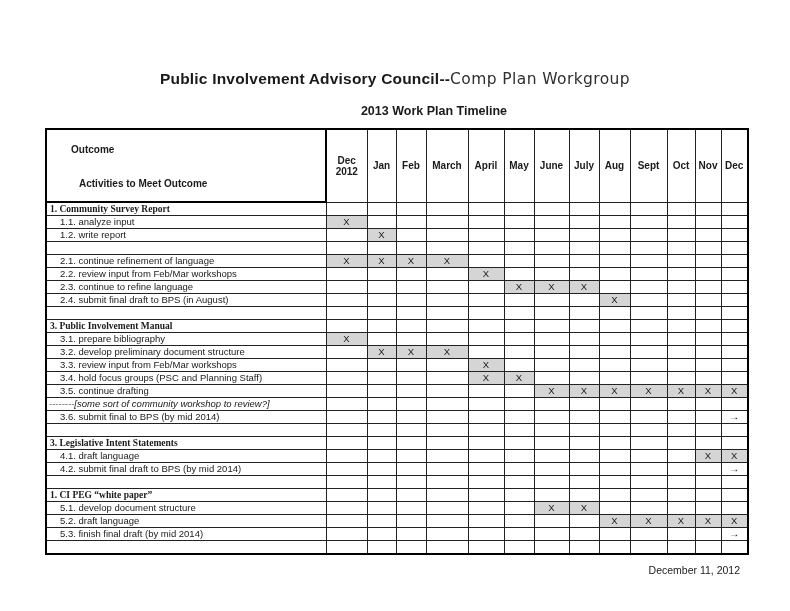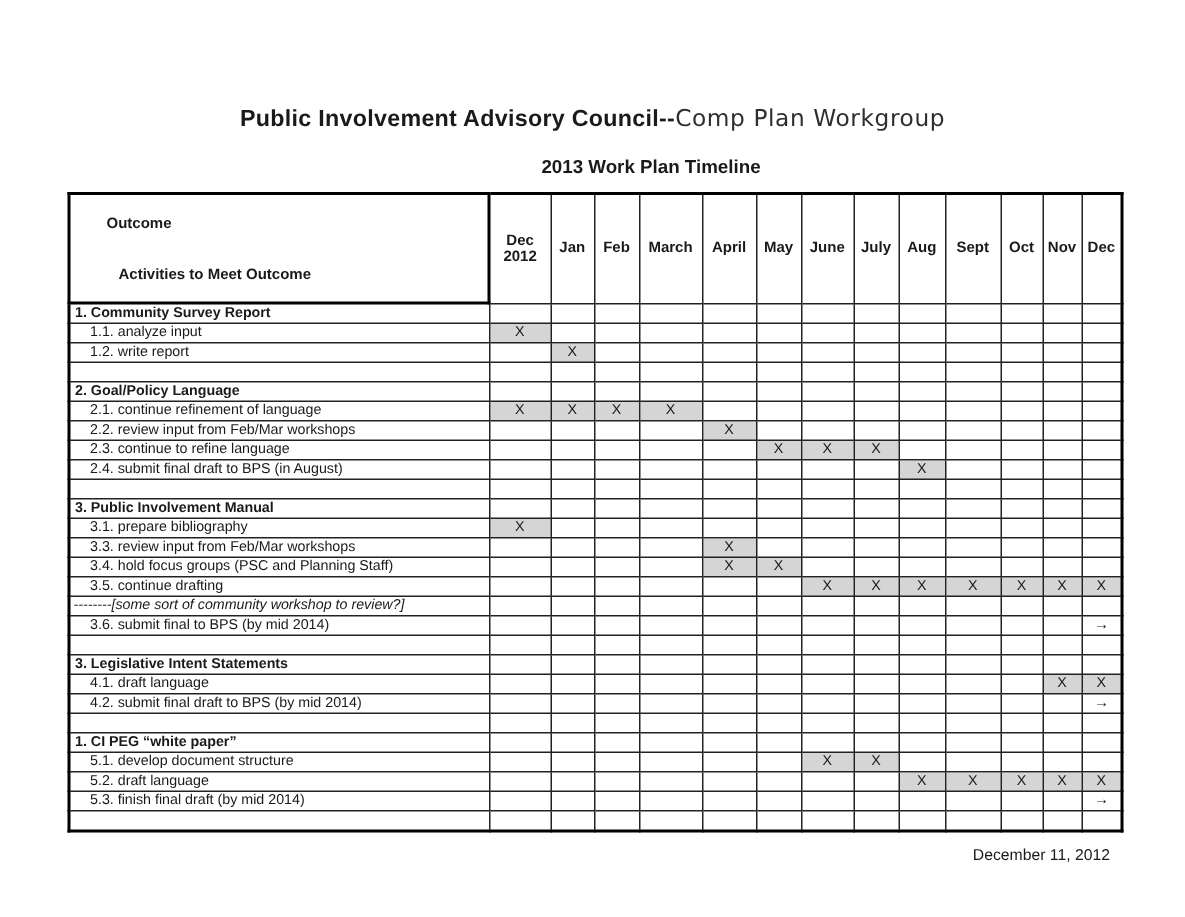--- a/index.html
+++ b/index.html
@@ -45,21 +45,21 @@
   }
   .timeline th.outcome-th { text-align:left; vertical-align:top;padding-left:20px; }
   .outcome-line { padding:3px 0 0 4px; font-size:10px; line-height:12px; }
   .activities-line { padding:11px 0 0 12px; font-size:10px; line-height:12px; }
 
   .timeline tbody td {
     height:12px; line-height:12px; font-size:9.5px;
     overflow:hidden; white-space:nowrap;
   }
   td.label-cell { text-align:left; }
-  td.label-cell.section { font-weight:bold; padding-left:3px; }
+  td.label-cell.section { font-weight:bold; padding-left:3px;font-family:Liberation Serif, serif; }
   td.label-cell.activity { padding-left:13px;margin-top:32px; }
   td.label-cell.note { font-style:italic; padding-left:2px; }
   td.label-cell.blank { }
   td.mark-cell { text-align:center; }
   td.mark-cell.shaded { background:var(--shaded-cell, #d5d5d5); }
   td.mark-cell.arrow { font-size:10px; }
 
   .doc-footer {
     position:absolute; top:564px; left:0; width:740px;
     text-align:right; font-size:10.5px;
@@ -172,36 +172,20 @@
         <td class="mark-cell"></td>
         <td class="mark-cell"></td>
         <td class="mark-cell"></td>
         <td class="mark-cell"></td>
         <td class="mark-cell"></td>
         <td class="mark-cell"></td>
         <td class="mark-cell"></td>
         <td class="mark-cell"></td>
       </tr>
       <tr>
-        <td class="label-cell section">2. Goal/Policy Language</td>
-        <td class="mark-cell"></td>
-        <td class="mark-cell"></td>
-        <td class="mark-cell"></td>
-        <td class="mark-cell"></td>
-        <td class="mark-cell"></td>
-        <td class="mark-cell"></td>
-        <td class="mark-cell"></td>
-        <td class="mark-cell"></td>
-        <td class="mark-cell"></td>
-        <td class="mark-cell"></td>
-        <td class="mark-cell"></td>
-        <td class="mark-cell"></td>
-        <td class="mark-cell"></td>
-      </tr>
-      <tr>
         <td class="label-cell activity">2.1. continue refinement of language</td>
         <td class="mark-cell shaded">X</td>
         <td class="mark-cell shaded">X</td>
         <td class="mark-cell shaded">X</td>
         <td class="mark-cell shaded">X</td>
         <td class="mark-cell"></td>
         <td class="mark-cell"></td>
         <td class="mark-cell"></td>
         <td class="mark-cell"></td>
         <td class="mark-cell"></td>
@@ -289,20 +273,36 @@
         <td class="mark-cell"></td>
         <td class="mark-cell"></td>
         <td class="mark-cell"></td>
       </tr>
       <tr>
         <td class="label-cell activity">3.1. prepare bibliography</td>
         <td class="mark-cell shaded">X</td>
         <td class="mark-cell"></td>
         <td class="mark-cell"></td>
         <td class="mark-cell"></td>
+        <td class="mark-cell"></td>
+        <td class="mark-cell"></td>
+        <td class="mark-cell"></td>
+        <td class="mark-cell"></td>
+        <td class="mark-cell"></td>
+        <td class="mark-cell"></td>
+        <td class="mark-cell"></td>
+        <td class="mark-cell"></td>
+        <td class="mark-cell"></td>
+      </tr>
+      <tr>
+        <td class="label-cell activity">3.2. develop preliminary document structure</td>
+        <td class="mark-cell"></td>
+        <td class="mark-cell shaded">X</td>
+        <td class="mark-cell shaded">X</td>
+        <td class="mark-cell shaded">X</td>
         <td class="mark-cell"></td>
         <td class="mark-cell"></td>
         <td class="mark-cell"></td>
         <td class="mark-cell"></td>
         <td class="mark-cell"></td>
         <td class="mark-cell"></td>
         <td class="mark-cell"></td>
         <td class="mark-cell"></td>
         <td class="mark-cell"></td>
       </tr>

